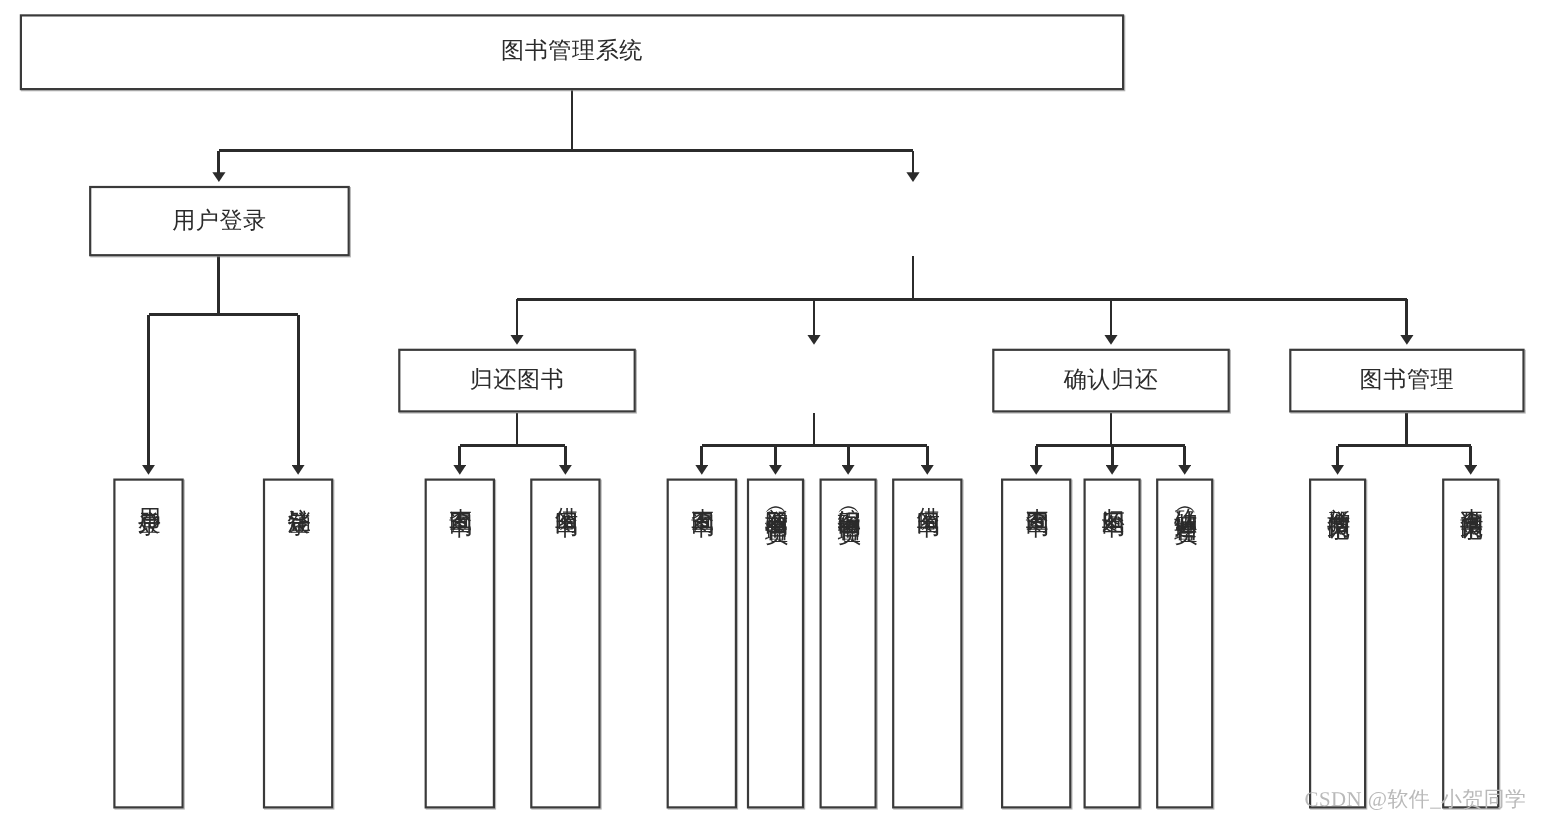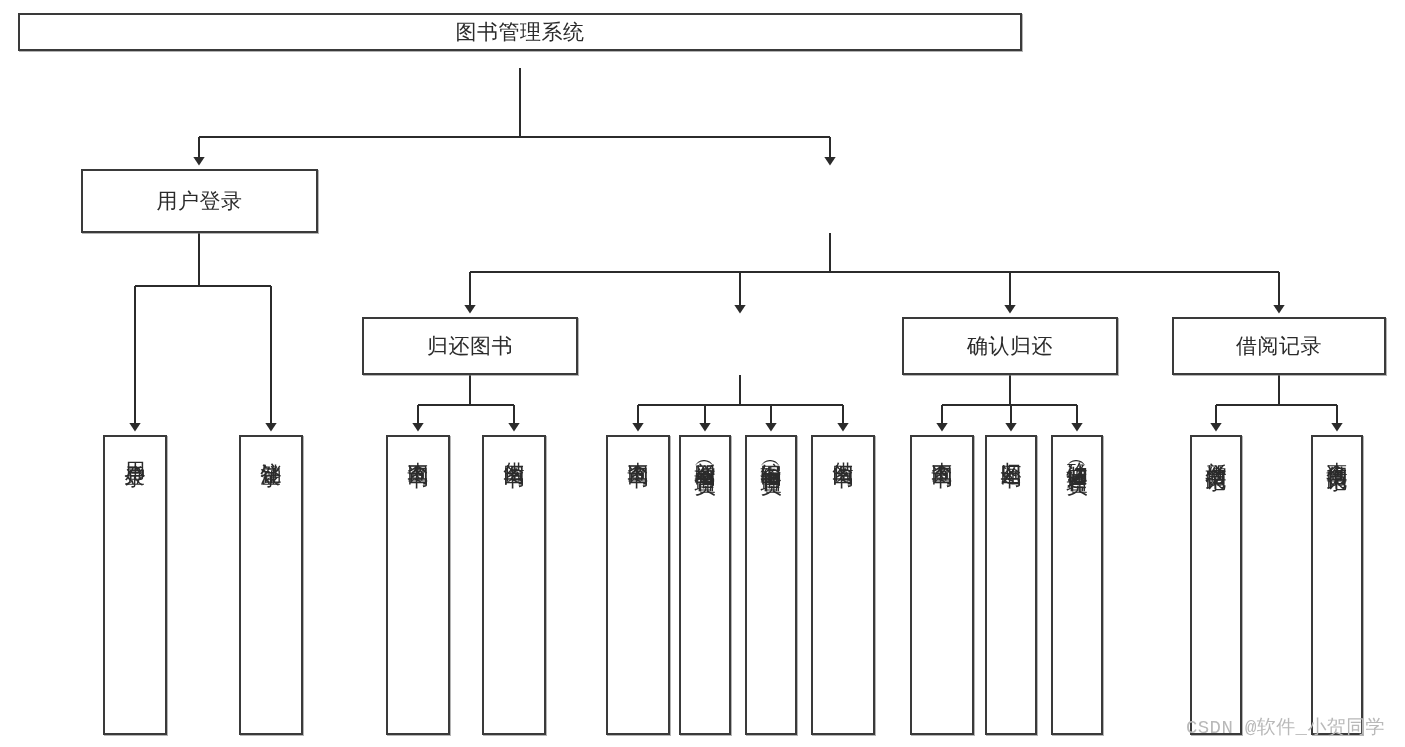--- a/index.html
+++ b/index.html
@@ -60,21 +60,21 @@
     max-height: 290px;
   }
   .watermark {
     position: absolute;
     left: 1186px;
     top: 714px;
     font-size: 19px;
     color: #b9b9b9;
     white-space: nowrap;
     letter-spacing: 0.4px;
-    font-family: Liberation Mono, monospace;
+    font-family: Liberation Serif, serif;
   }
 </style>
 </head>
 <body>
 
 <div id="canvas">
 
   <svg id="wires" viewBox="0 0 1405 747" xmlns="http://www.w3.org/2000/svg">
     <defs>
       <marker id="arrow" markerWidth="10" markerHeight="12" refX="1.5" refY="6" orient="auto" markerUnits="userSpaceOnUse">
@@ -118,36 +118,36 @@
       <path d="M1011,405 L1011,424" marker-end="url(#arrow)"></path>
       <path d="M1077,405 L1077,424" marker-end="url(#arrow)"></path>
 
       <path d="M1279,375 L1279,405"></path>
       <path d="M1216,405 L1337,405"></path>
       <path d="M1216,405 L1216,424" marker-end="url(#arrow)"></path>
       <path d="M1337,405 L1337,424" marker-end="url(#arrow)"></path>
     </g>
   </svg>
 
-  <div class="node root" id="node-root" style="left: 18px; top: 13px; width: 1004px; height: 38px;">
+  <div class="node root" id="node-root" style="left: 18px; top: 13px; width: 1004px; height: 69px;">
     <span class="label">图书管理系统</span>
   </div>
 
   <div class="node lvl2" id="node-l2-0" style="left: 81px; top: 169px; width: 237px; height: 64px;">
     <span class="label">用户登录</span>
   </div>
 
   <div class="node lvl3" id="node-l3-0" style="left: 362px; top: 317px; width: 216px; height: 58px;">
     <span class="label">归还图书</span>
   </div>
   <div class="node lvl3" id="node-l3-2" style="left: 902px; top: 317px; width: 216px; height: 58px;">
     <span class="label">确认归还</span>
   </div>
   <div class="node lvl3" id="node-l3-3" style="left: 1172px; top: 317px; width: 214px; height: 58px;">
-    <span class="label">借阅记录</span>
+    <span class="label">图书管理</span>
   </div>
 
   <div class="node leaf" id="node-leaf-0" style="left: 103px; top: 435px; width: 64px; height: 300px;">
     <span class="label">用户登录</span>
   </div>
   <div class="node leaf" id="node-leaf-1" style="left: 239px; top: 435px; width: 64px; height: 300px;">
     <span class="label">注销登录</span>
   </div>
   <div class="node leaf" id="node-leaf-2" style="left: 386px; top: 435px; width: 64px; height: 300px;">
     <span class="label">查询图书</span>

